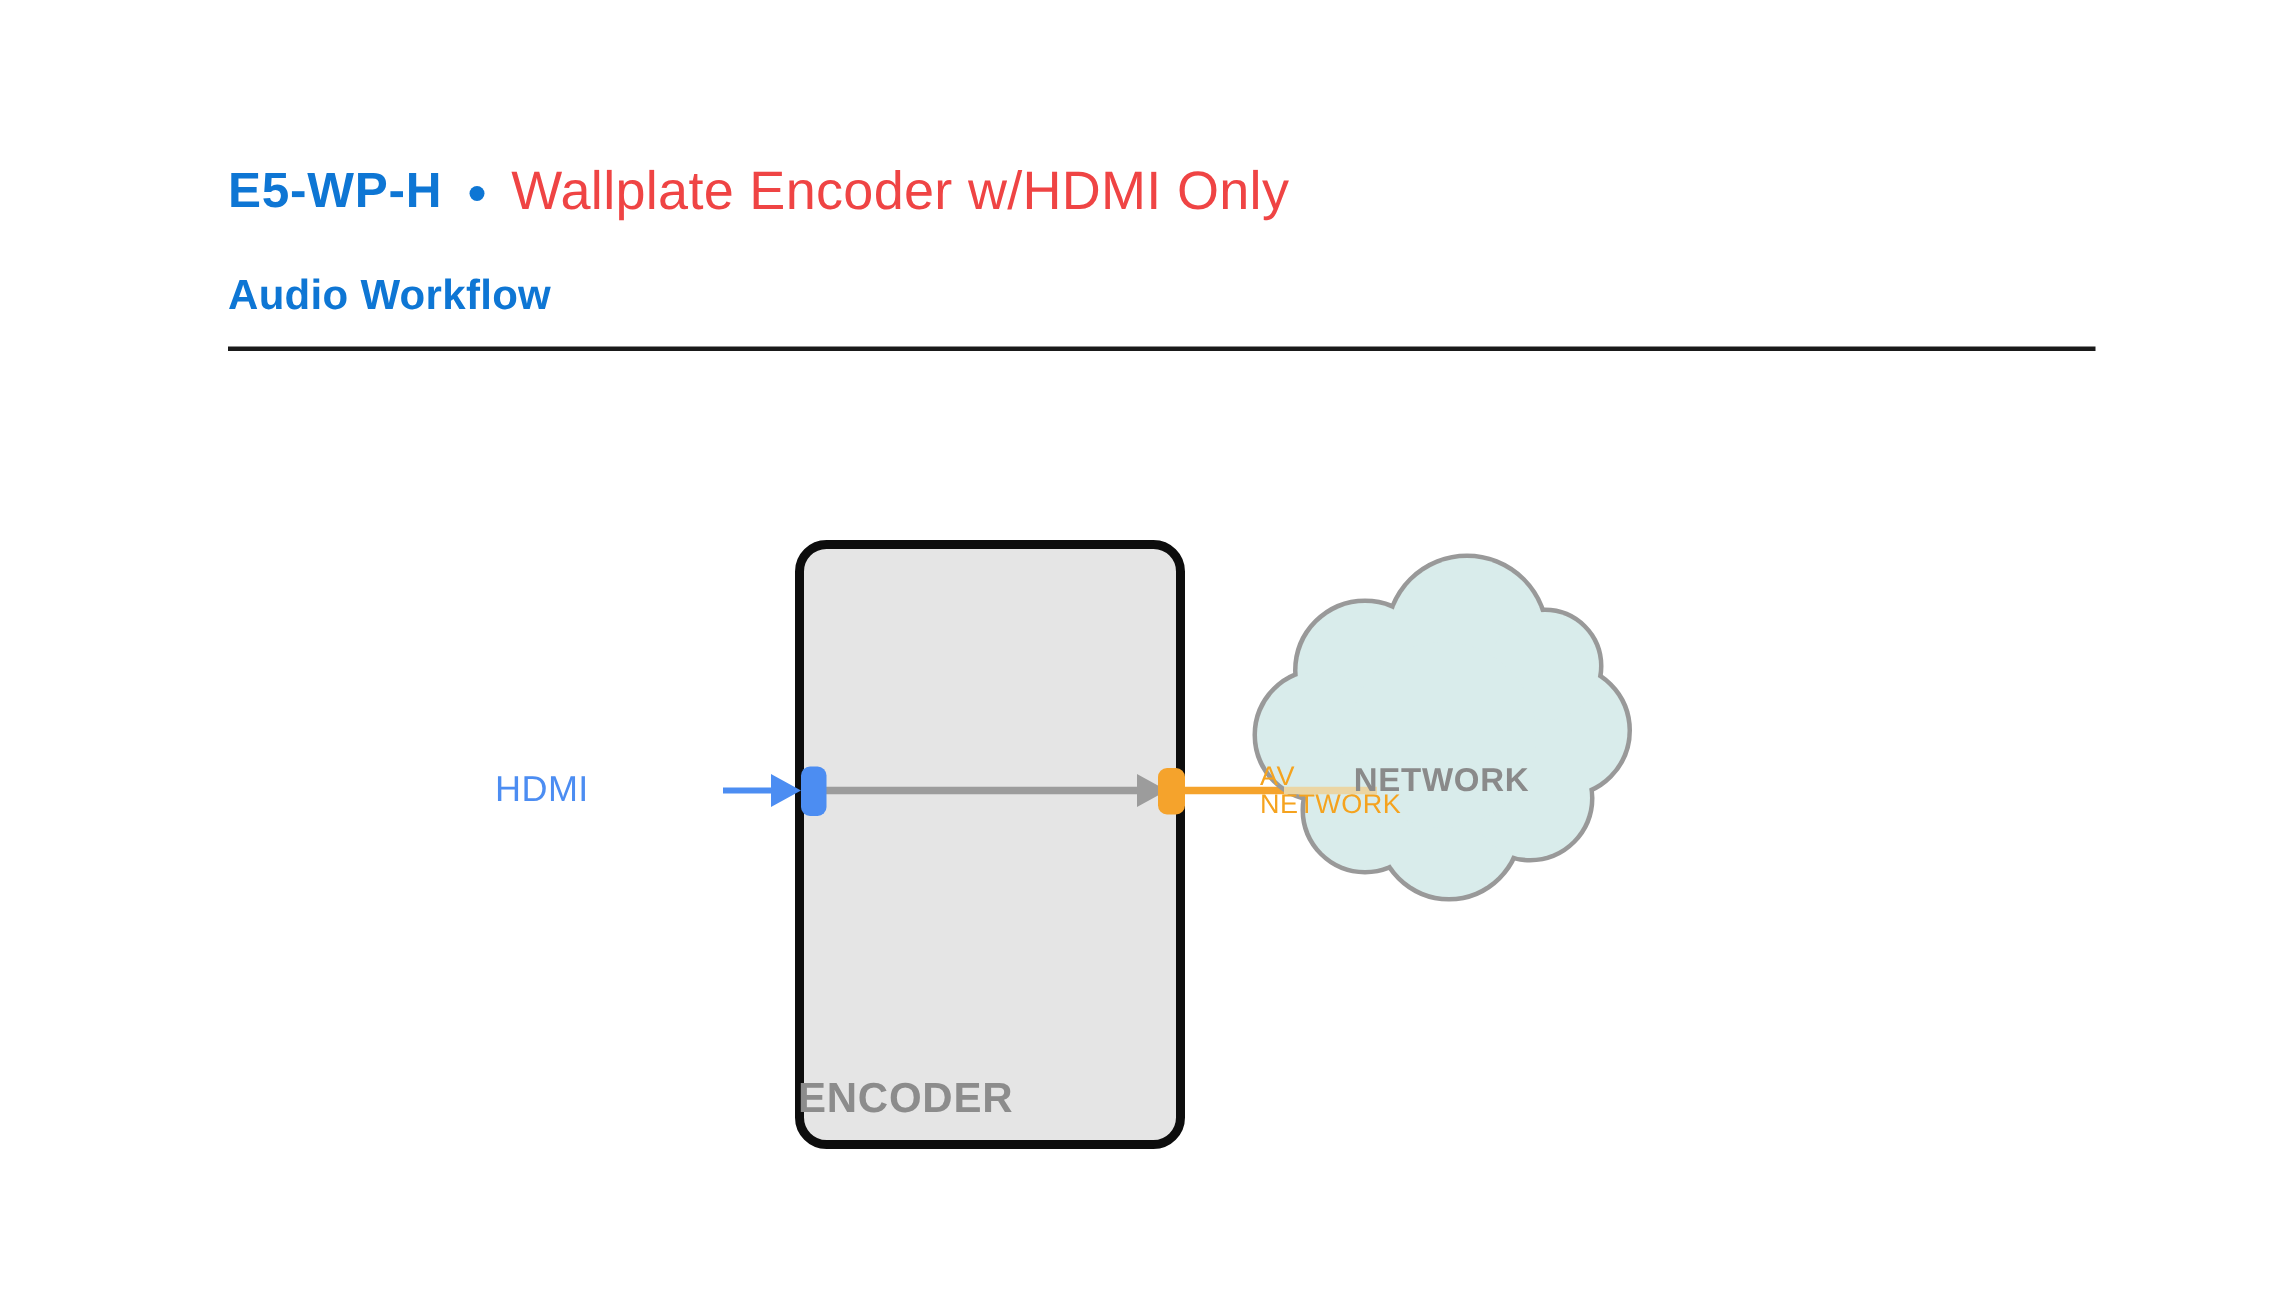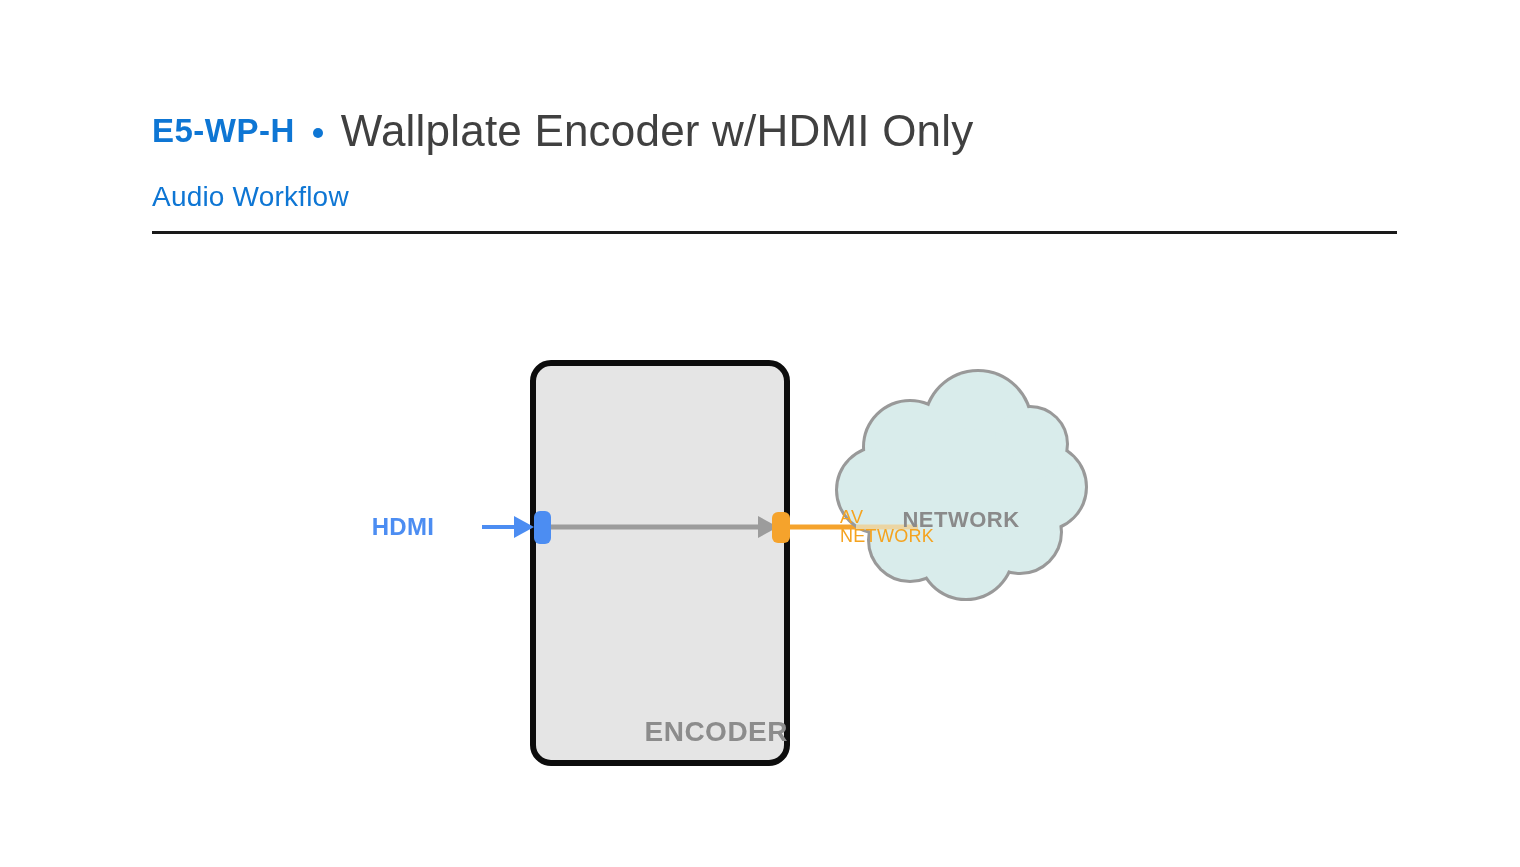--- a/index.html
+++ b/index.html
@@ -19,45 +19,45 @@
   }
   .product-code {
     font-size: 33px; font-weight: 700; color: #0E76D4;
     letter-spacing: 0.5px;
   }
   .bullet-dot {
     width: 10px; height: 10px; border-radius: 50%;
     background: #0E76D4; display: inline-block; margin-top: 4px;
   }
   .product-title {
-    font-size: 44px; font-weight: 400; color: #404040;
+    font-size: 36px; font-weight: 400; color: #ef4444;
     letter-spacing: 0.2px;
   }
   .section-title {
     position: absolute; left: 152px; top: 181px;
-    font-size: 28px; font-weight: 400; color: #0E76D4;
+    font-size: 28px; font-weight: 700; color: #0E76D4;
     letter-spacing: 0.2px;
   }
   .header-rule {
     position: absolute; left: 152px; top: 231px;
     width: 1245px; height: 3px; background: #1a1a1a;
   }
 
   
   .diagram-svg { position: absolute; left: 0; top: 0; z-index: 1; }
 
   .diagram-label { position: absolute; z-index: 2; white-space: nowrap; }
 
   .hdmi-label {
-    left: 330px; top: 513px; width: 146px; text-align: center;
-    font-size: 24px; font-weight: 700; color: #4C8DF2;
+    left: 330px; top: 513px; width: 146px; text-align: left;
+    font-size: 24px; font-weight: 400; color: #4C8DF2;
     letter-spacing: 0.3px;
   }
   .encoder-label {
-    left: 532px; top: 716px; width: 256px; text-align: right;
+    left: 532px; top: 716px; width: 256px; text-align: left;
     font-size: 28px; font-weight: 700; color: #8C8C8C;
     letter-spacing: 0.5px;
   }
   .network-label {
     left: 861px; top: 467px; width: 200px; text-align: center;
     font-size: 22px; font-weight: 700; color: #8A8A8A;
     letter-spacing: 0.5px;
     margin-top: 40px;
   }
   .avstream-label {

